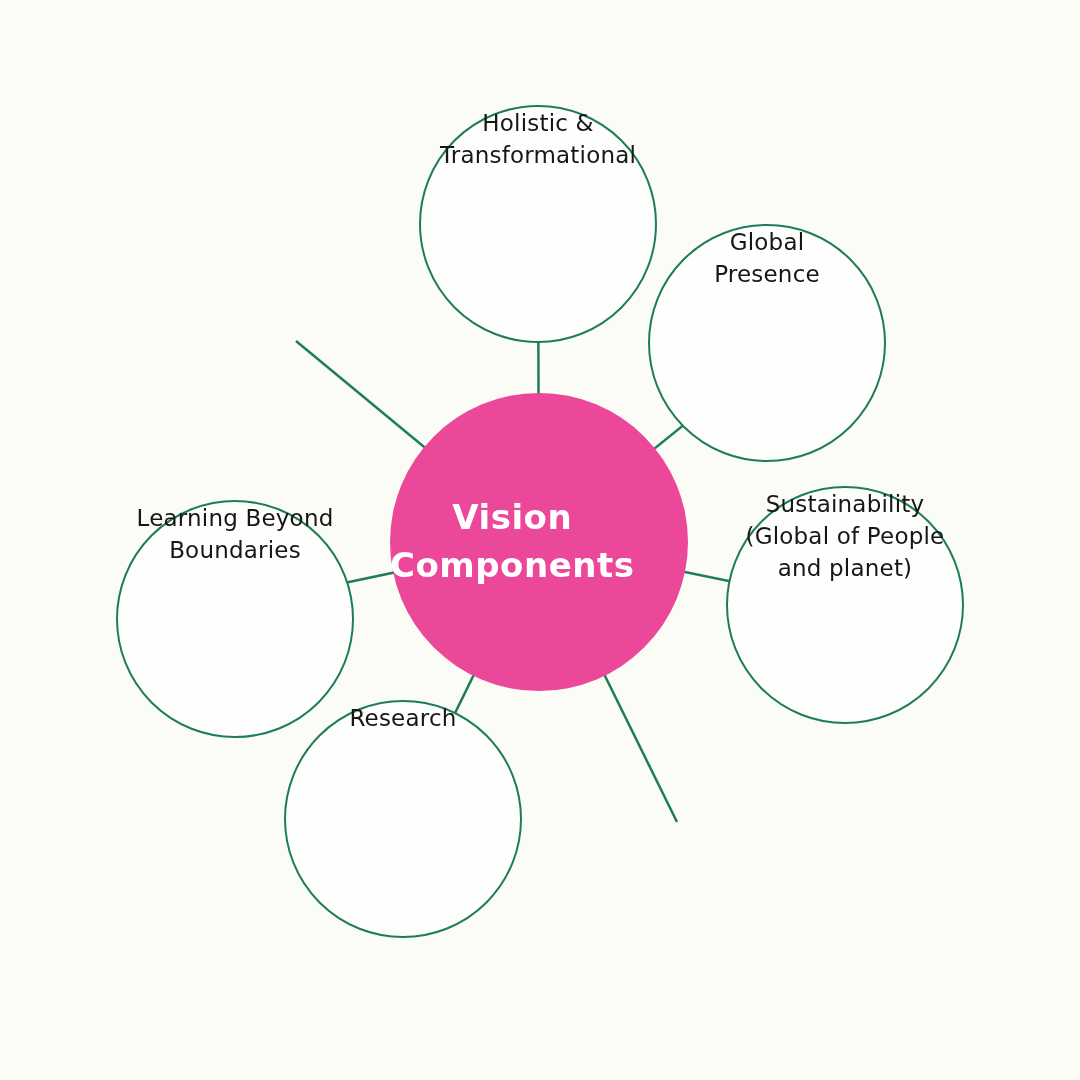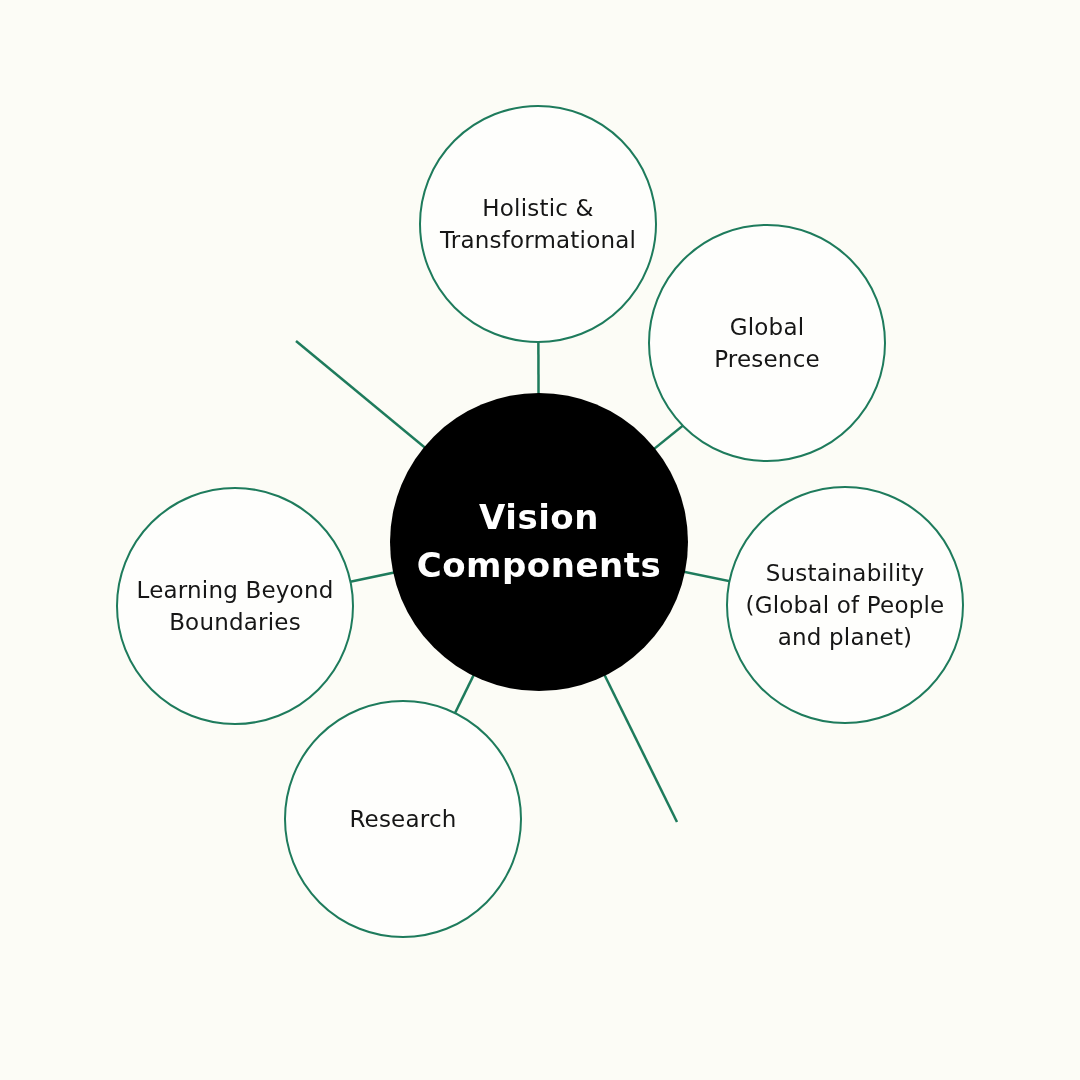--- a/index.html
+++ b/index.html
@@ -29,56 +29,56 @@
   .node {
     position: absolute;
     z-index: 2;
     width: 238px;
     height: 238px;
     border-radius: 50%;
     background: #fefefc;
     border: 2px solid #1e7b5c;
     box-sizing: border-box;
     display: flex;
-    align-items: center;
+    align-items: flex-start;
     justify-content: center;
     text-align: center;
     font-size: 23px;
     line-height: 1.4;
     color: #161616;
     white-space: pre-line;
     letter-spacing: 0.2px;
   }
   .center-node {
     position: absolute;
     z-index: 3;
     left: 390px;
     top: 393px;
     width: 298px;
     height: 298px;
     border-radius: 50%;
-    background: #000000;
+    background: #ec4899;
     display: flex;
     align-items: center;
-    justify-content: center;
+    justify-content: flex-start;
     text-align: center;
     font-size: 34px;
     line-height: 1.4;
     font-weight: 600;
     color: #ffffff;
     white-space: pre-line;
     letter-spacing: 0.5px;
   }
   
   .n0 { left: 419px; top: 105px; }   
   .n1 { left: 648px; top: 224px; }   
   .n2 { left: 726px; top: 486px; }   
   .n3 { left: 558px; top: 703px; }   
   .n4 { left: 284px; top: 700px; }   
-  .n5 { left: 116px; top: 487px; }   
+  .n5 { left: 116px; top: 500px; }   
   .n6 { left: 177px; top: 222px; }   
 </style>
 </head>
 <body>
 
 <div class="stage">
 
   <svg class="connectors" width="1080" height="1080" viewBox="0 0 1080 1080" aria-hidden="true">
     <line x1="539" y1="542" x2="538" y2="224"></line>
     <line x1="539" y1="542" x2="785" y2="343"></line>

